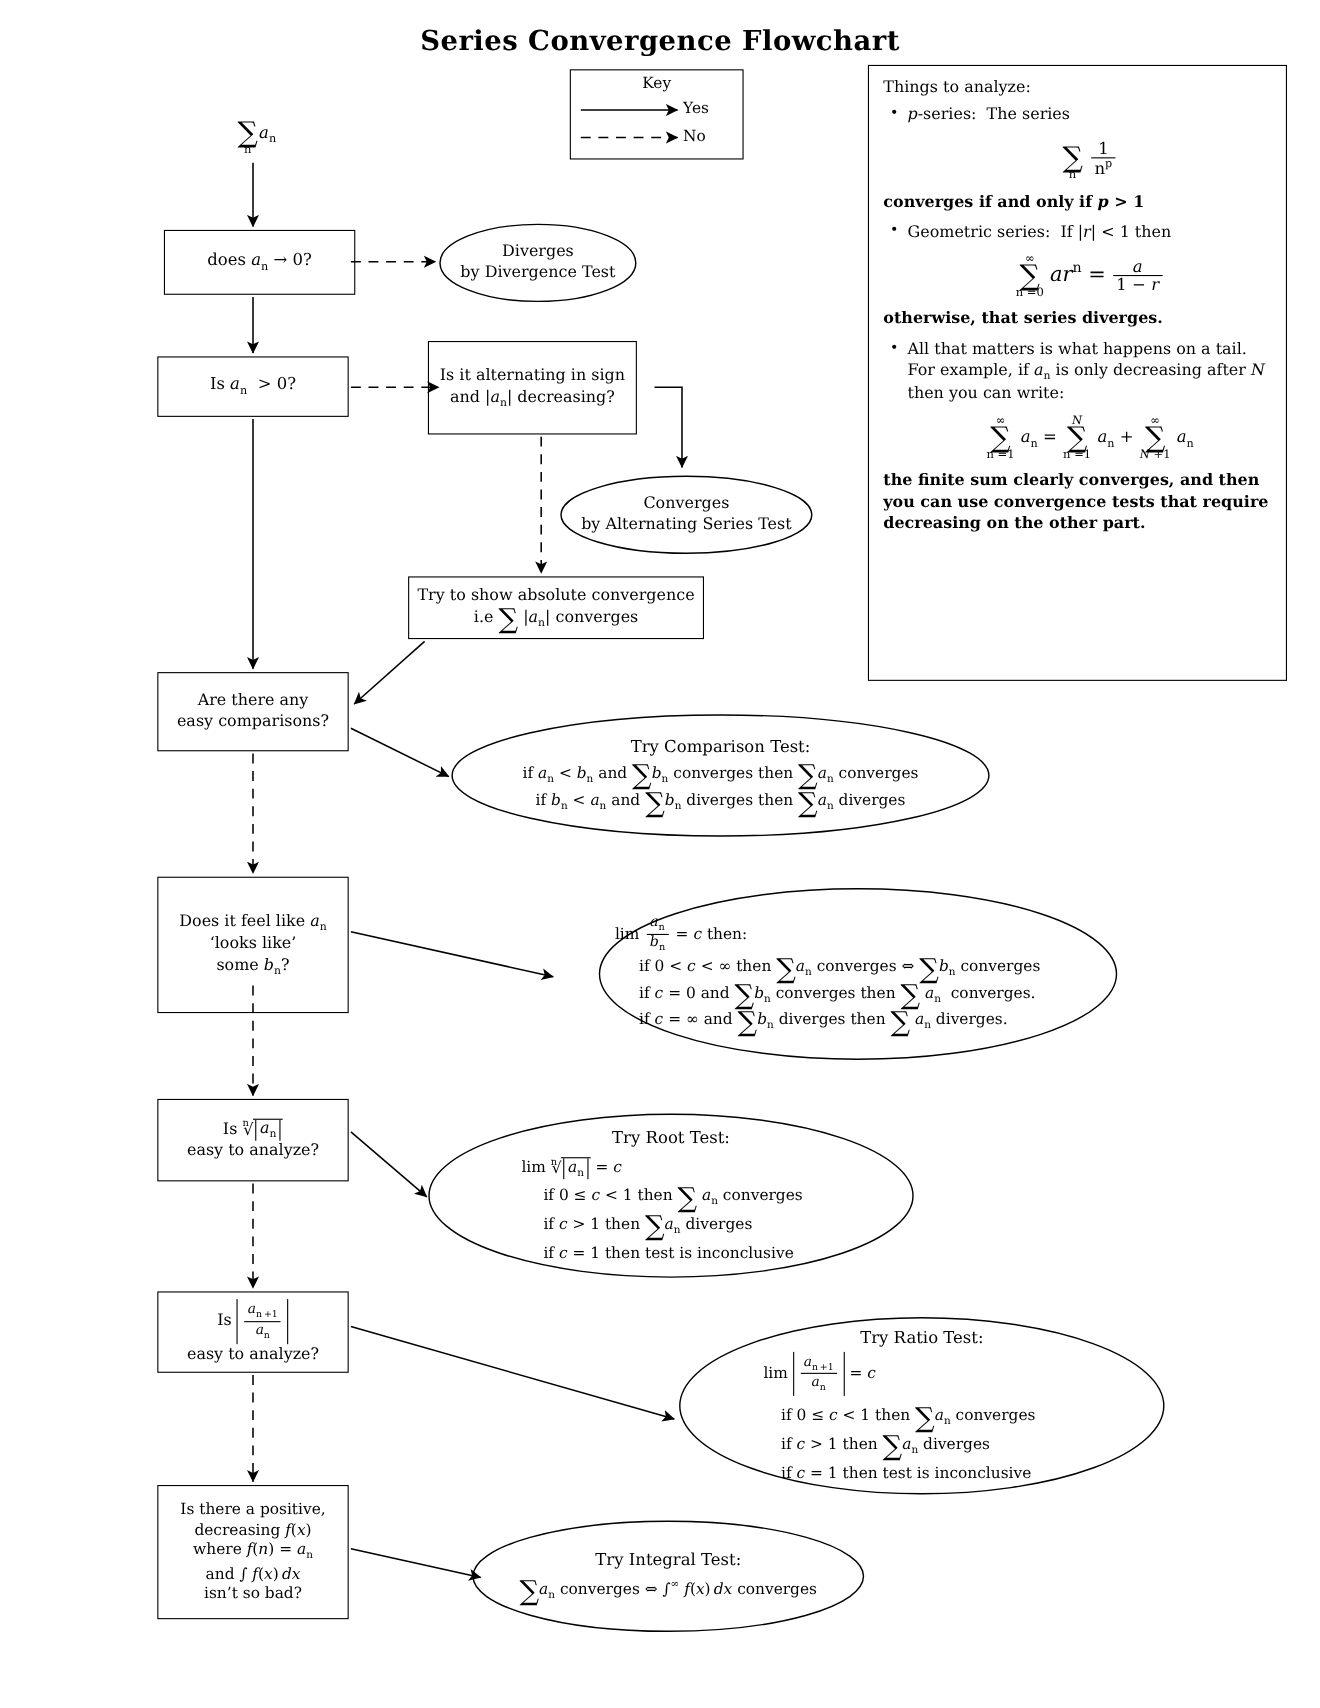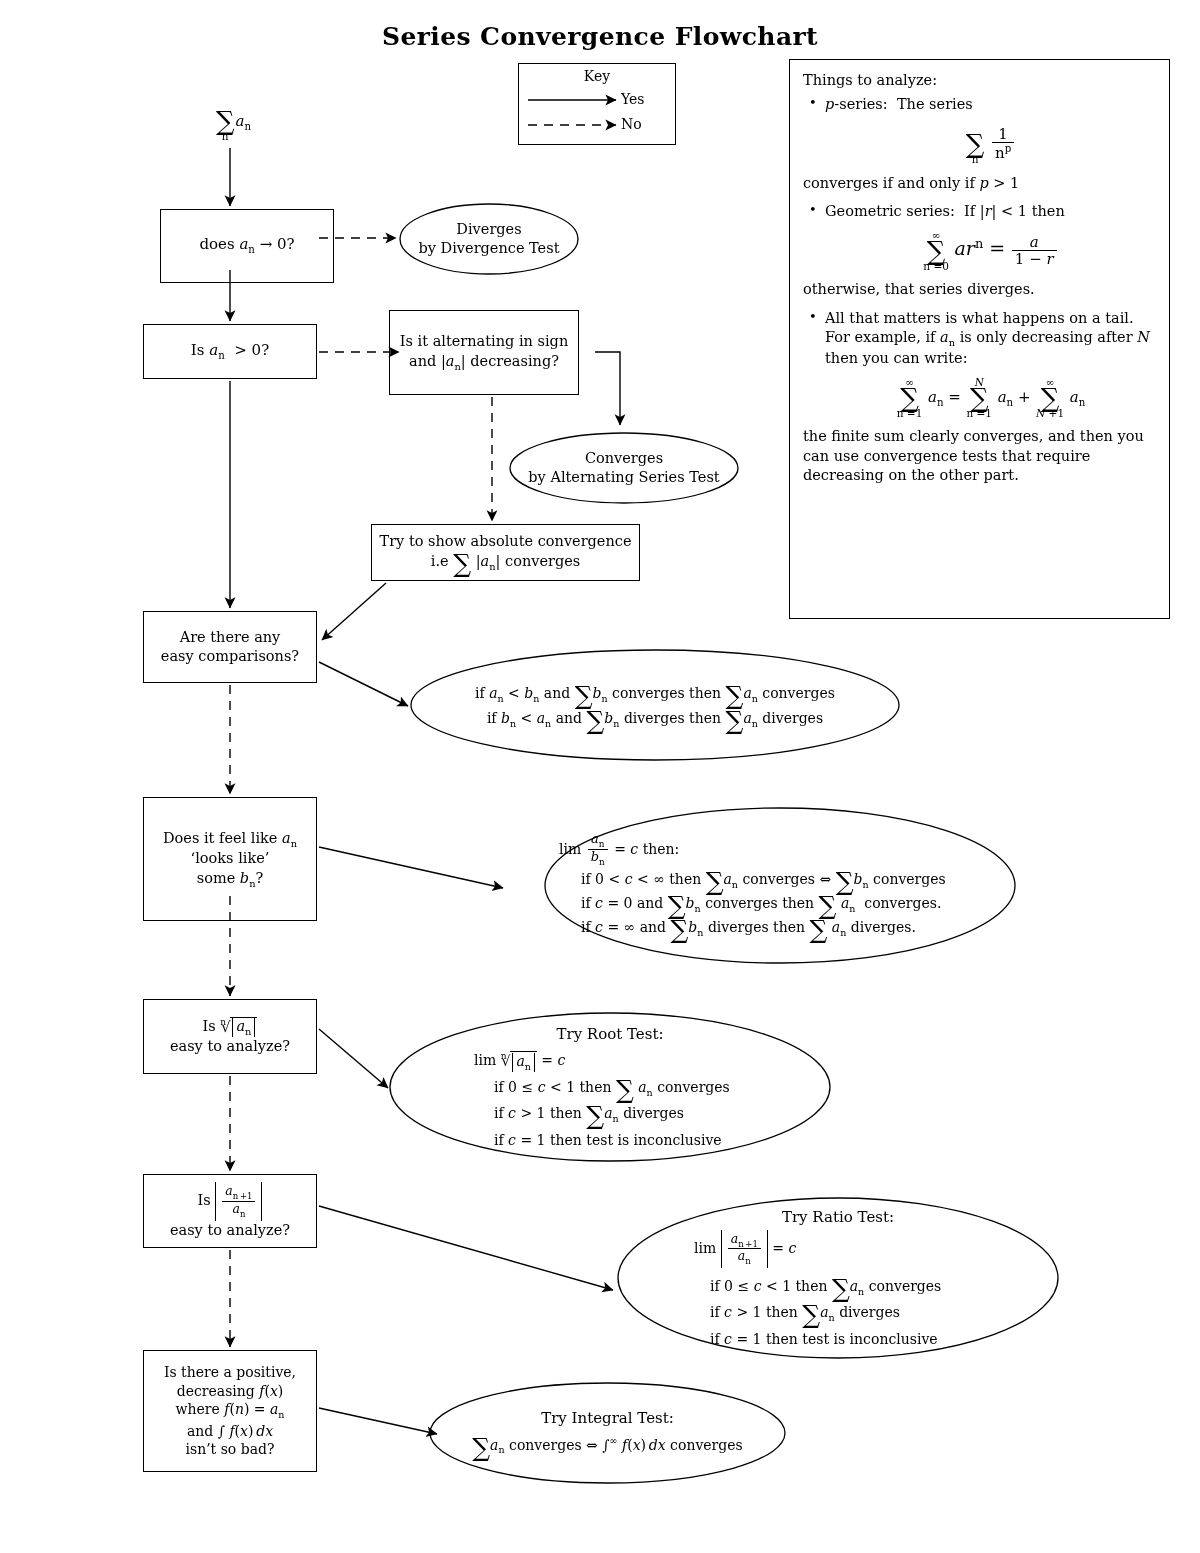--- a/index.html
+++ b/index.html
@@ -21,21 +21,21 @@
   .remembox{position:absolute;border:1.4px solid #000;background:#fff;
             box-sizing:border-box;padding:12px 13px 10px 13px;}
   .remtitle{font-size:14.5px;margin-bottom:7px;}
   .bullets{margin:0;padding:0;list-style:none;}
   .bullets > li{position:relative;padding-left:22px;margin-bottom:9px;
                 font-size:14.5px;line-height:1.33;}
   .bullets > li:before{content:"\2022";position:absolute;left:6px;top:-1px;
                        font-size:13px;}
   .disp{display:block;text-align:center;margin:9px 0 9px 0;}
   .contnb{display:block;margin-top:8px;font-size:14.5px;line-height:1.33;
-          margin-left:-22px;}
+          margin-left:-22px;font-weight:bold;}
   .sigma{font-size:25px;vertical-align:-6px;line-height:0.6;}
   sub{font-size:.68em;}
   sup{font-size:.68em;}
   .frac{display:inline-block;vertical-align:middle;text-align:center;
         line-height:1.08;margin:0 2px;}
   .frac .num{display:block;border-bottom:1.2px solid #000;padding:0 3px;}
   .frac .den{display:block;padding:0 3px;}
   .sumop{display:inline-block;vertical-align:middle;text-align:center;
          line-height:1;margin:0 1px;font-size:11px;}
   .sumop .sg{display:block;font-size:26px;line-height:.78;}
@@ -126,21 +126,21 @@
 
     </ul>
   </div>
 
   <div class="node" style="left:178px;top:95px;width:110px;height:52px;">
     <span>
       <span class="sumop"><span class="tp">&nbsp;</span><span class="sg">∑</span><span class="bt">n</span></span><span style="font-size:15px;"><i>a</i><sub>n</sub></span>
     </span>
   </div>
 
-  <div class="node boxnode txt" style="left:160px;top:209px;width:174px;height:74px;font-size:15px;">
+  <div class="node boxnode txt" style="left:149px;top:209px;width:174px;height:59px;font-size:15px;">
     <span>
       does <i>a</i><sub>n</sub> → 0?
     </span>
   </div>
 
   <div class="node ellnode txt" style="left:400px;top:204px;width:178px;height:70px;font-size:14.5px;">
     <span>
       Diverges<br>by Divergence Test
     </span>
   </div>
@@ -171,20 +171,21 @@
   </div>
 
   <div class="node boxnode txt" style="left:143px;top:611px;width:174px;height:72px;font-size:14.5px;">
     <span>
       Are there any<br>easy comparisons?
     </span>
   </div>
 
   <div class="node ellnode" style="left:411px;top:650px;width:488px;height:110px;">
     <div class="txt" style="width:100%;">
+      <div class="f15" style="text-align:center;">Try Comparison Test:</div>
       <div class="f14" style="text-align:center;margin-top:4px;">
         if <i>a</i><sub>n</sub> &lt; <i>b</i><sub>n</sub> and <span class="sigma">∑</span><i>b</i><sub>n</sub> converges then <span class="sigma">∑</span><i>a</i><sub>n</sub> converges
       </div>
       <div class="f14" style="text-align:center;margin-top:4px;">
         if <i>b</i><sub>n</sub> &lt; <i>a</i><sub>n</sub> and <span class="sigma">∑</span><i>b</i><sub>n</sub> diverges then <span class="sigma">∑</span><i>a</i><sub>n</sub> diverges
       </div>
     </div>
   </div>
 
   <div class="node boxnode txt" style="left:143px;top:797px;width:174px;height:124px;font-size:14.5px;">

